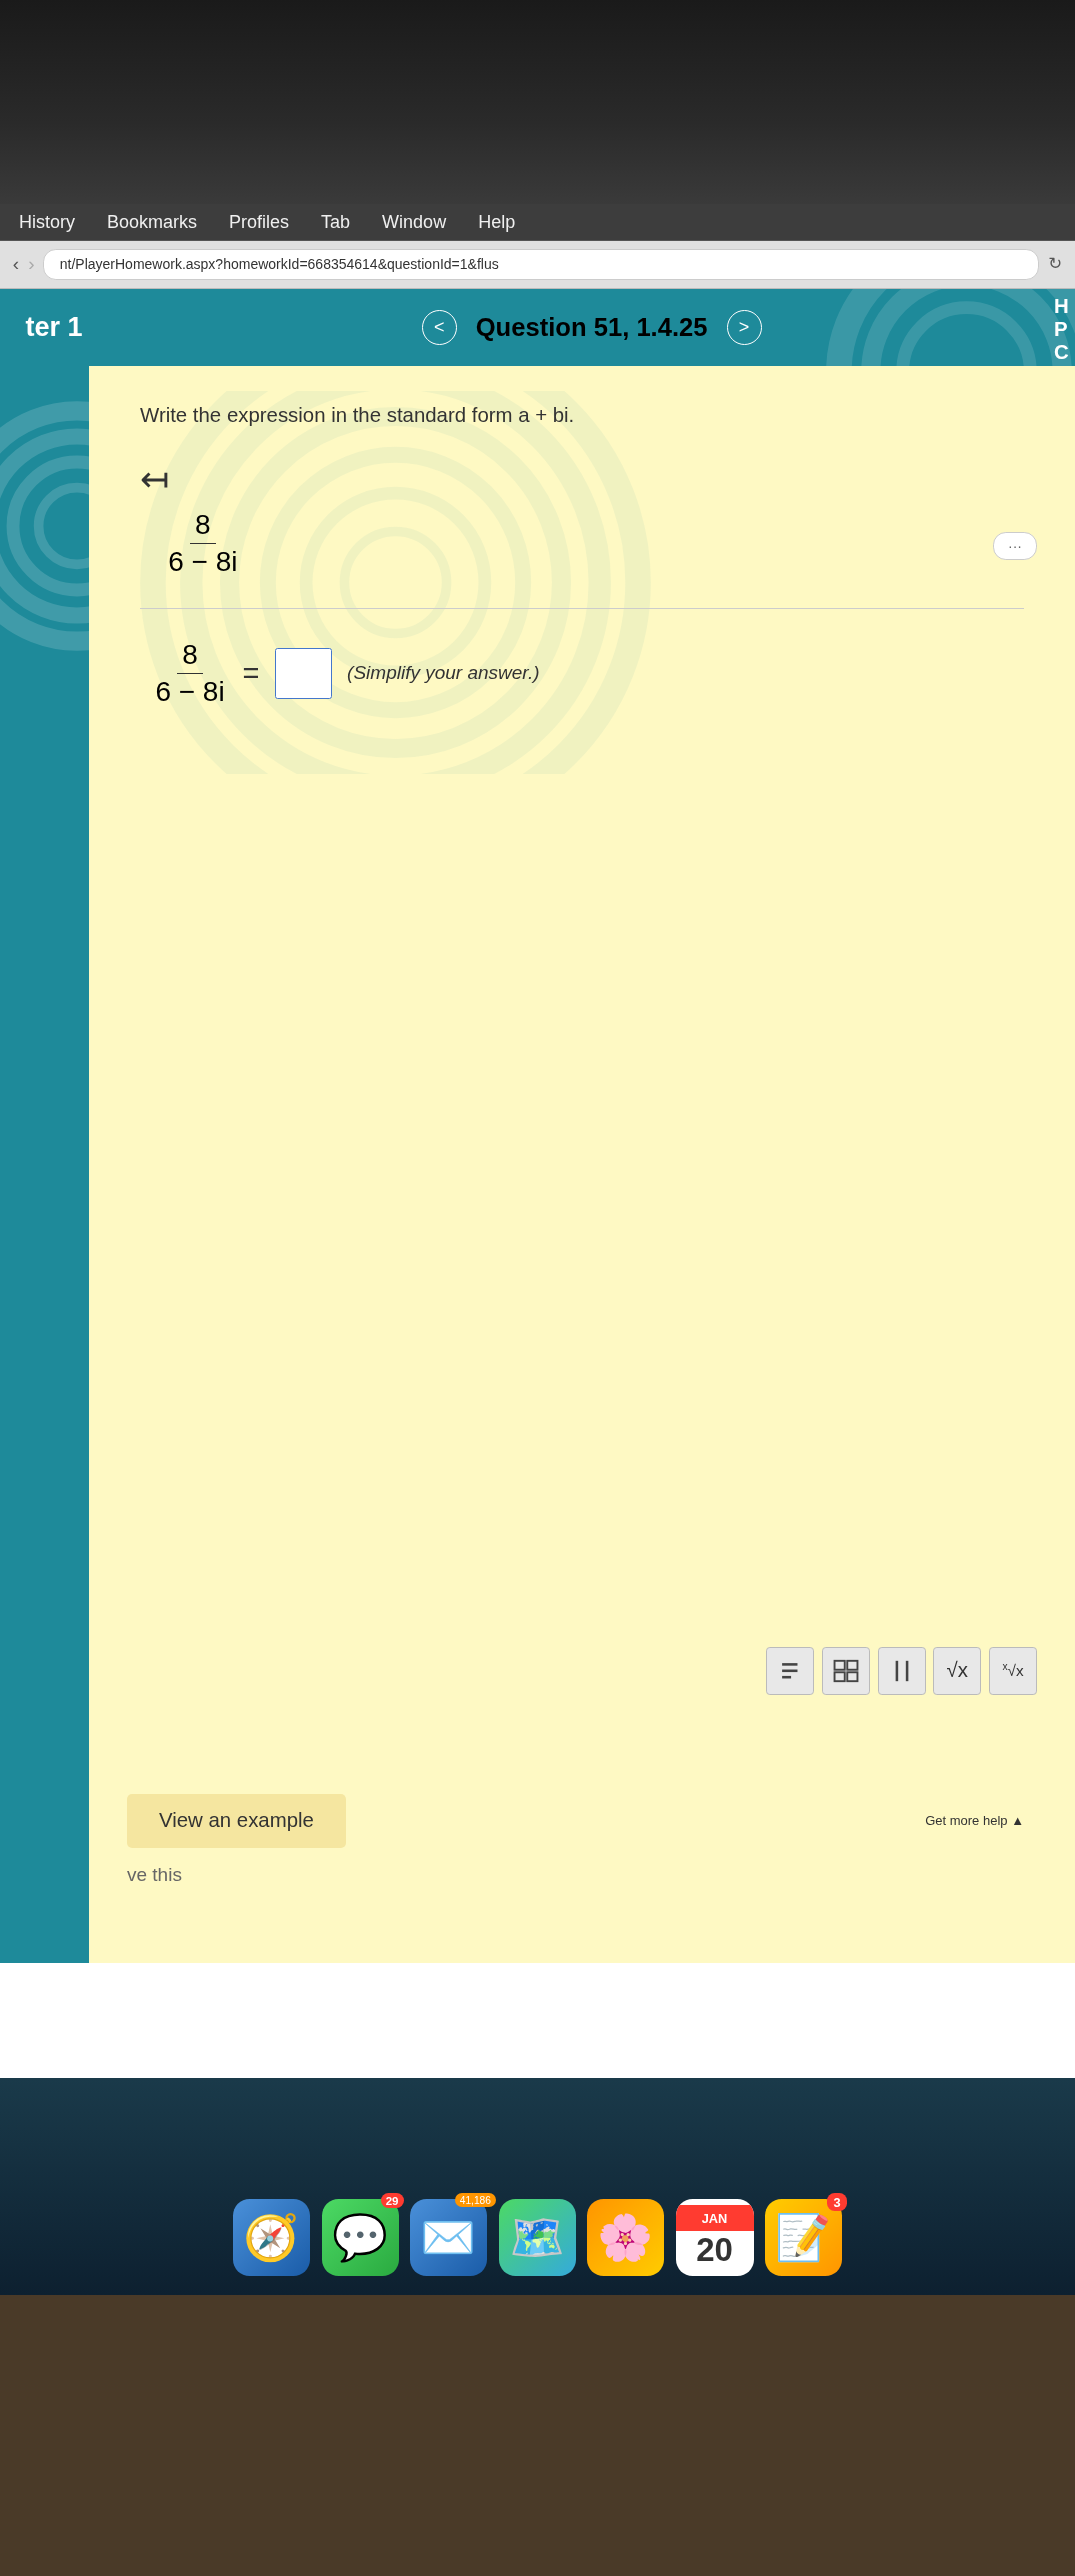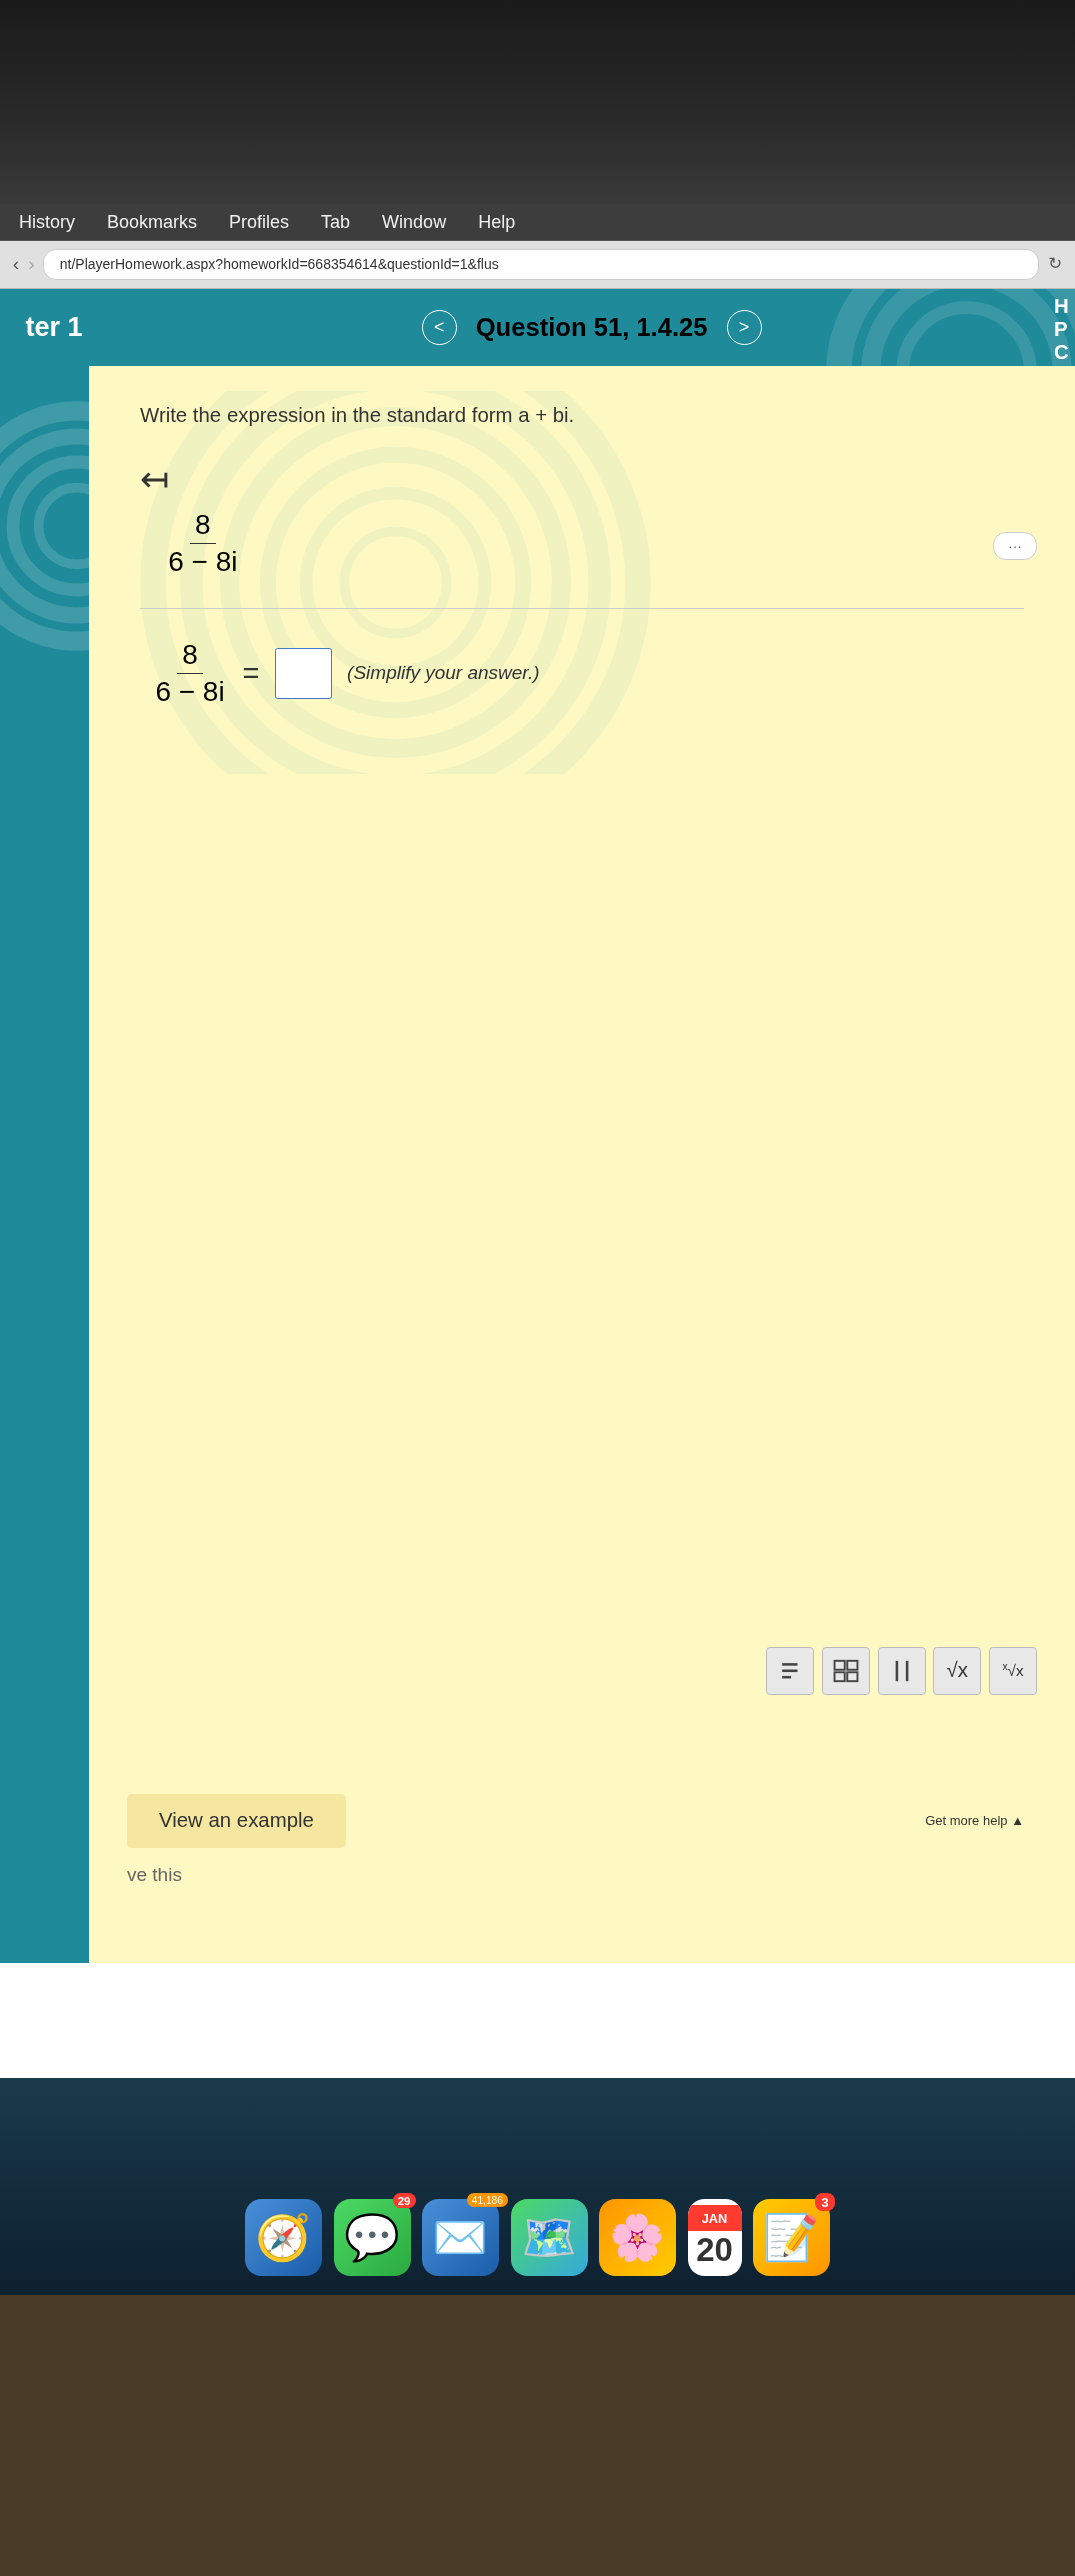--- a/index.html
+++ b/index.html
@@ -192,21 +192,21 @@
 
   <div style="width:77px; height:77px; border-radius:16.6px; background:linear-gradient(135deg,#4a90d9,#1a5ca8); display:flex; align-items:center; justify-content:center; font-size:45px; cursor:pointer; position:relative;">
     ✉️
     <span style="position:absolute;top:-5.1px;right:-9px;background:#ff9500;color:white;font-size:10.2px;font-weight:400;border-radius:7.7px;padding:1.3px 5.1px;">41,186</span>
   </div>
 
   <div style="width:77px; height:77px; border-radius:16.6px; background:linear-gradient(135deg,#4cd964,#34aadc); display:flex; align-items:center; justify-content:center; font-size:45px; cursor:pointer;">🗺️</div>
 
   <div style="width:77px; height:77px; border-radius:16.6px; background:linear-gradient(135deg,#ff9500,#ffcc00); display:flex; align-items:center; justify-content:center; font-size:45px; cursor:pointer;">🌸</div>
 
-  <div style="width:54px; height:77px; border-radius:16.6px; background:white; display:flex; flex-direction:column; align-items:center; justify-content:center; cursor:pointer; overflow:hidden;">
+  <div style="width:78px; height:77px; border-radius:16.6px; background:white; display:flex; flex-direction:column; align-items:center; justify-content:center; cursor:pointer; overflow:hidden;">
     <div style="background:#ff3b30; color:white; font-size:12.8px; font-weight:700; width:100%; text-align:center; padding:5.1px 0;">JAN</div>
     <div style="font-size:33px; font-weight:700; color:#333;">20</div>
   </div>
 
   <div style="width:77px; height:77px; border-radius:16.6px; background:linear-gradient(135deg,#ffcc00,#ff9500); display:flex; align-items:center; justify-content:center; font-size:45px; cursor:pointer; position:relative;">
     📝
     <span style="position:absolute;top:-5.1px;right:-5.1px;background:#ff3b30;color:white;font-size:12.8px;font-weight:700;border-radius:7.7px;padding:1.3px 6.4px;">3</span>
   </div>
 
 </div>

